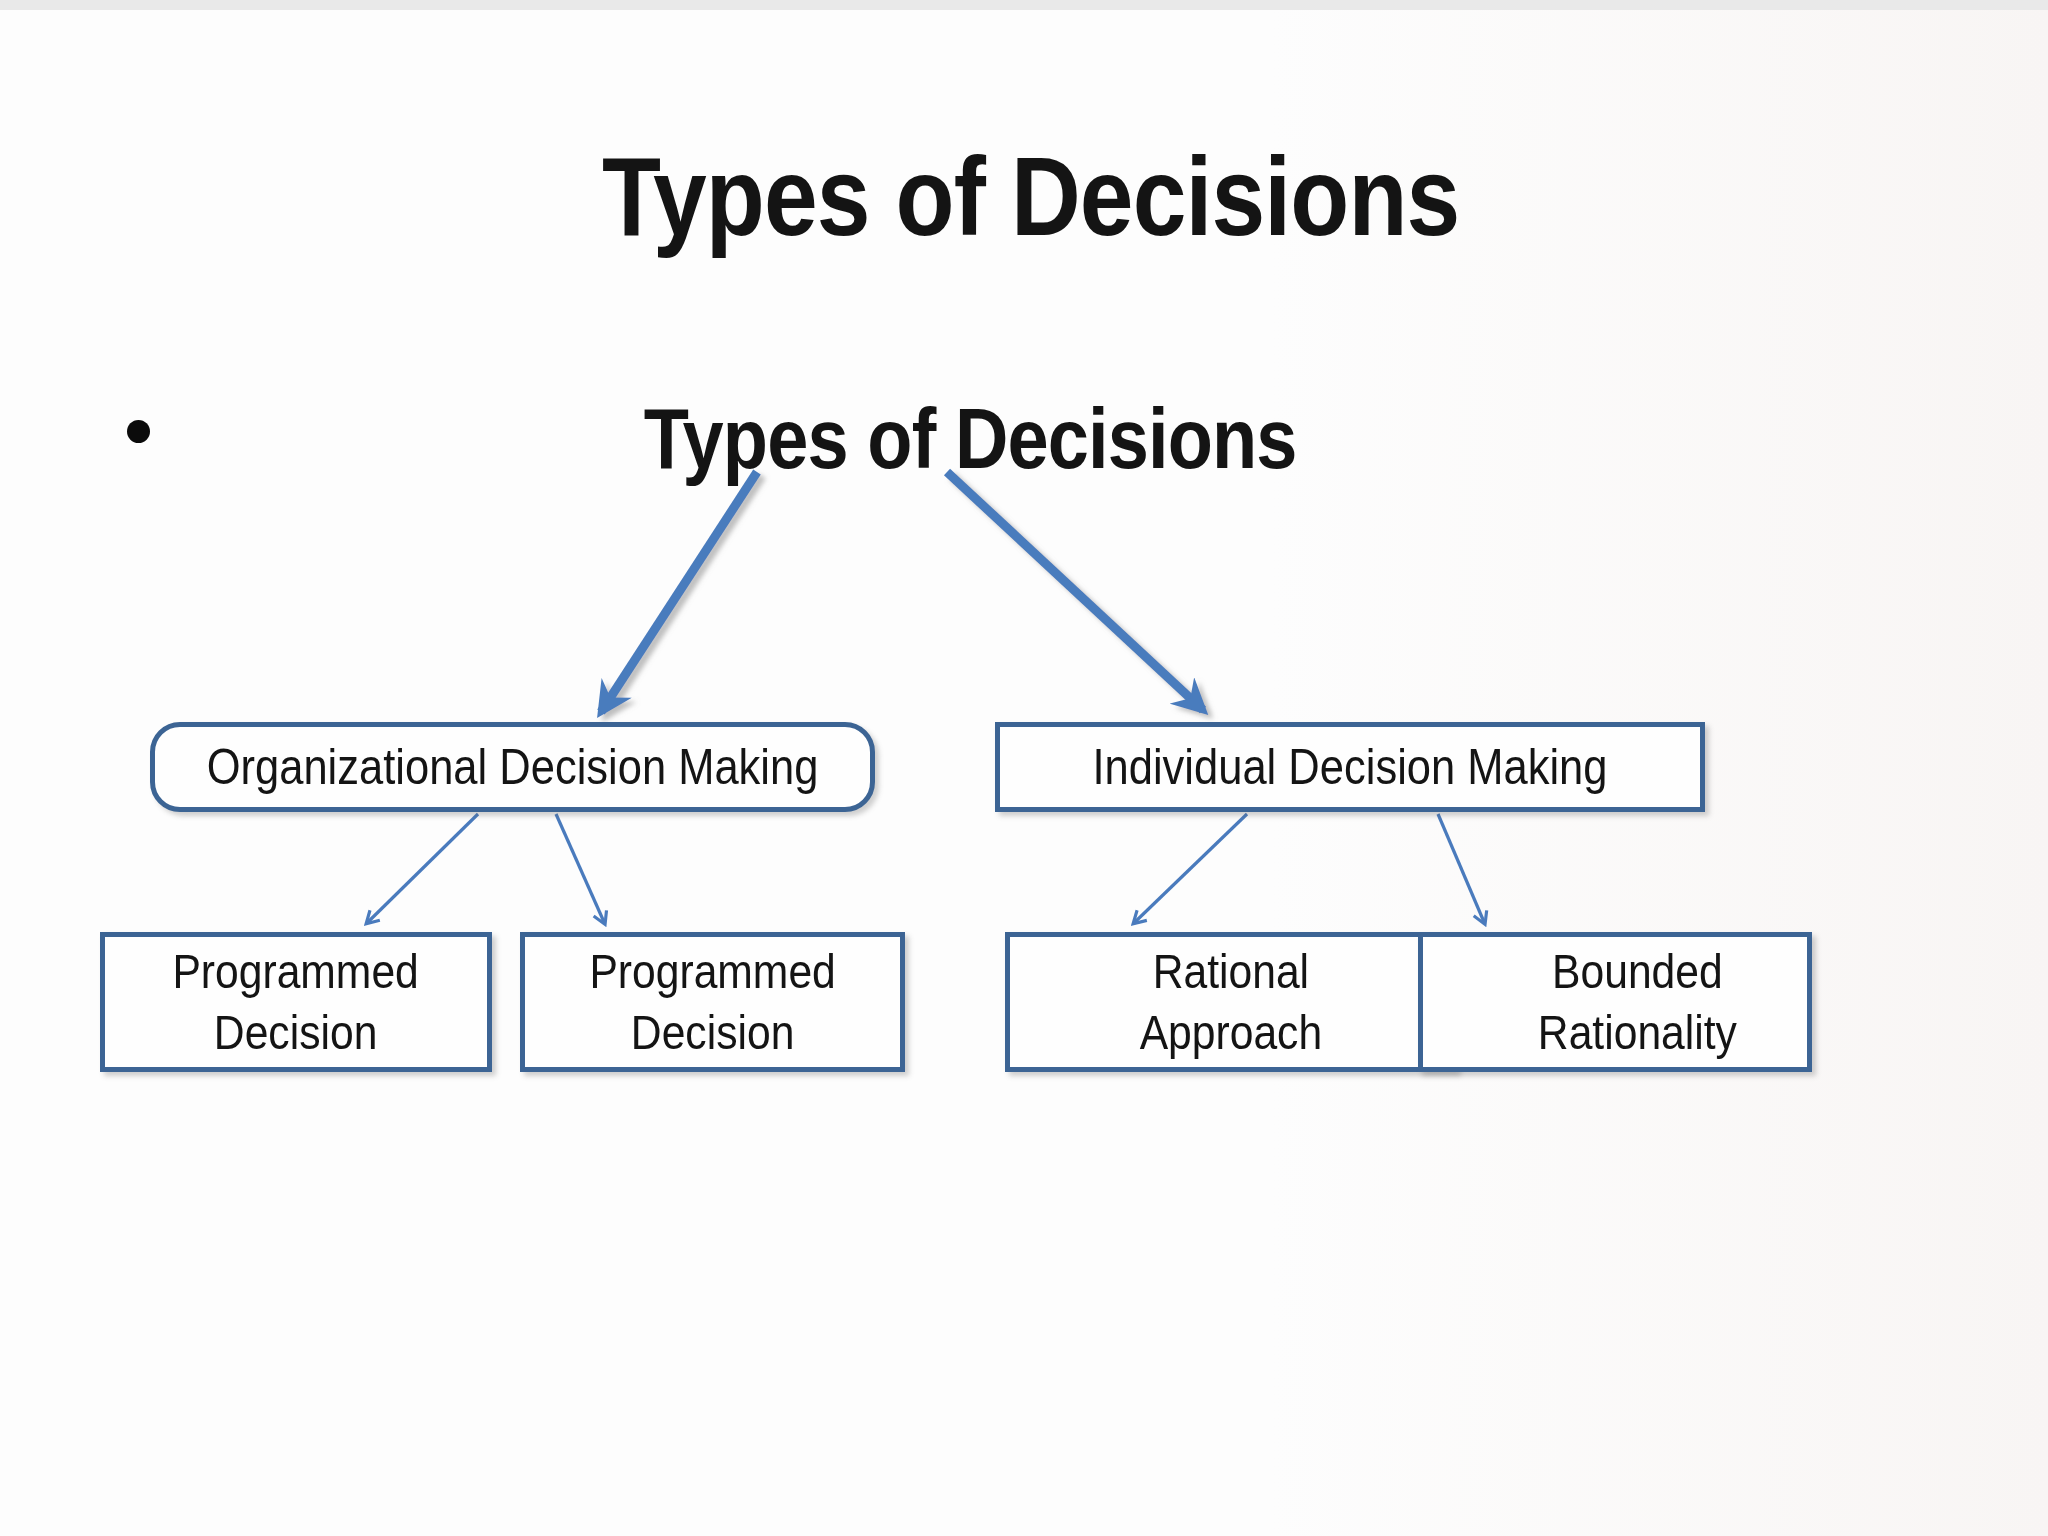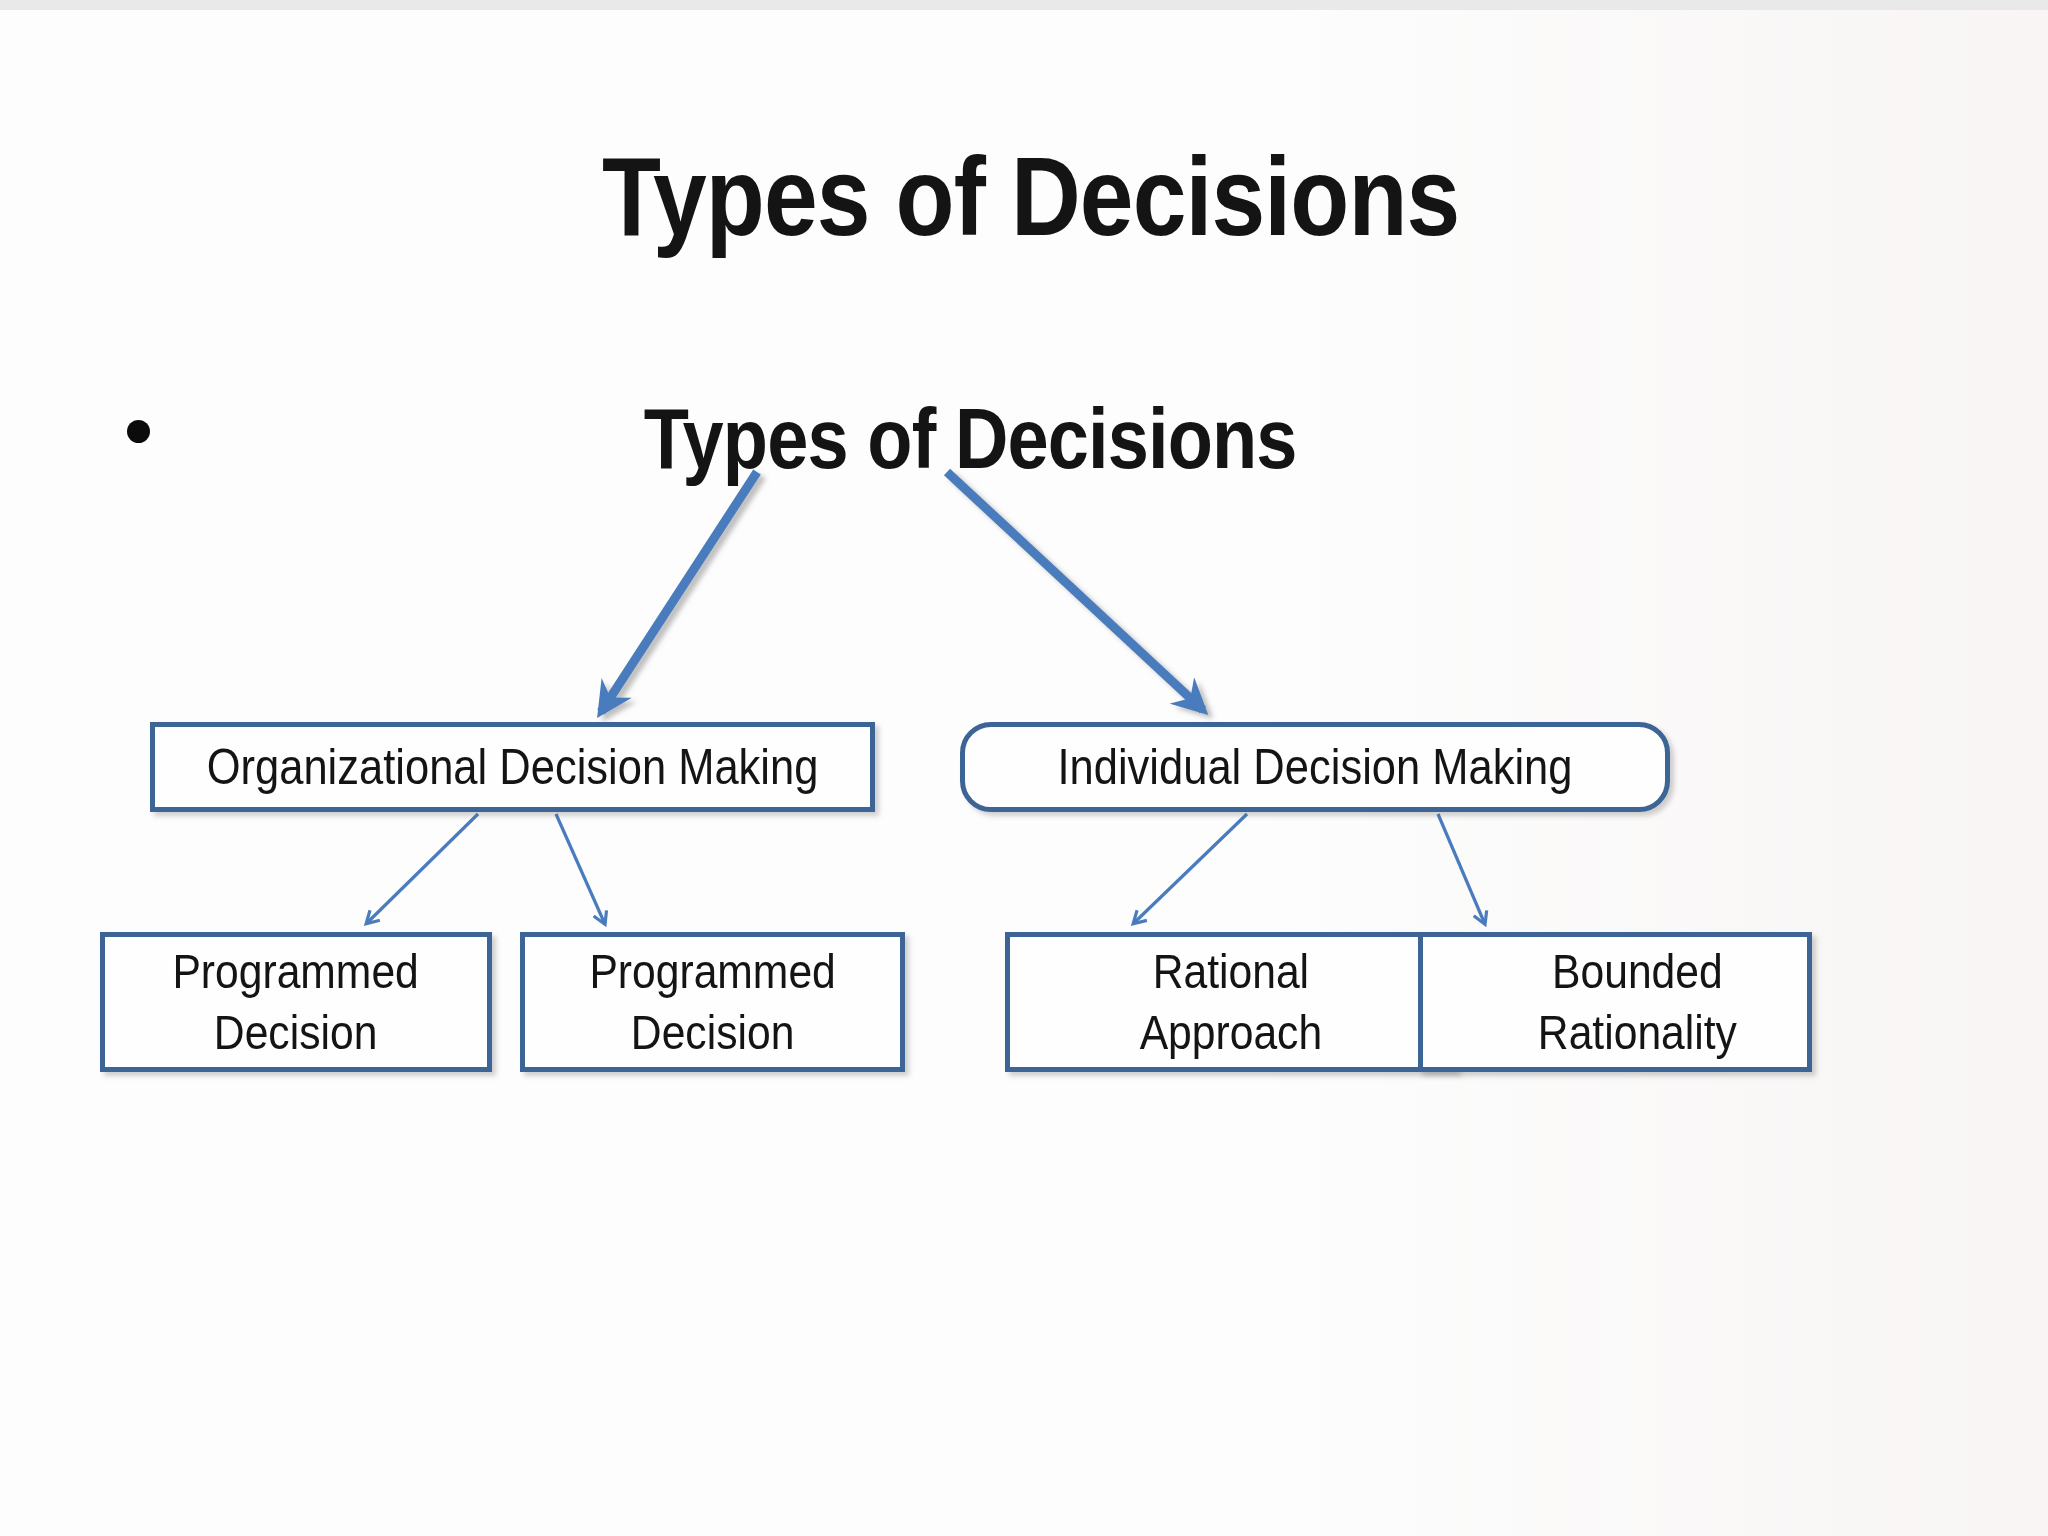--- a/index.html
+++ b/index.html
@@ -82,22 +82,22 @@
   .node-branch{
     height:90px;
     font-size:50px;
     line-height:1.1;
   }
   .node-leaf{
     height:140px;
     font-size:49px;
     line-height:1.25;
   }
-  .branch-left{left:150px;top:712px;width:725px;}
-  .branch-right{left:960px;top:712px;width:710px;border-radius:31px;}
+  .branch-left{left:150px;top:712px;width:725px;border-radius:30px;}
+  .branch-right{left:995px;top:712px;width:710px;}
   .leaf-1{left:100px;top:922px;width:392px;}
   .leaf-2{left:520px;top:922px;width:385px;}
   .leaf-3{left:1005px;top:922px;width:452px;}
   .leaf-4{left:1418px;top:922px;width:394px;padding-left:44px;}
 </style>
 </head>
 <body>
 
 <div class="slide">
 

